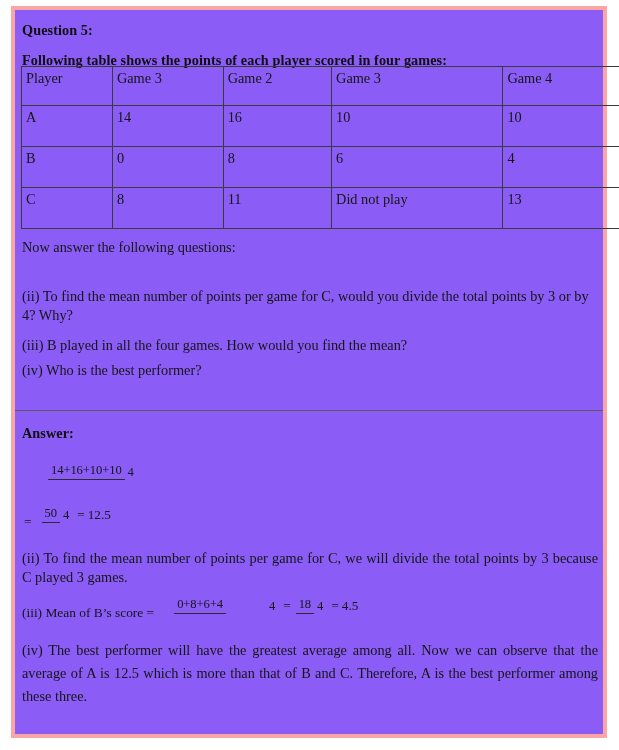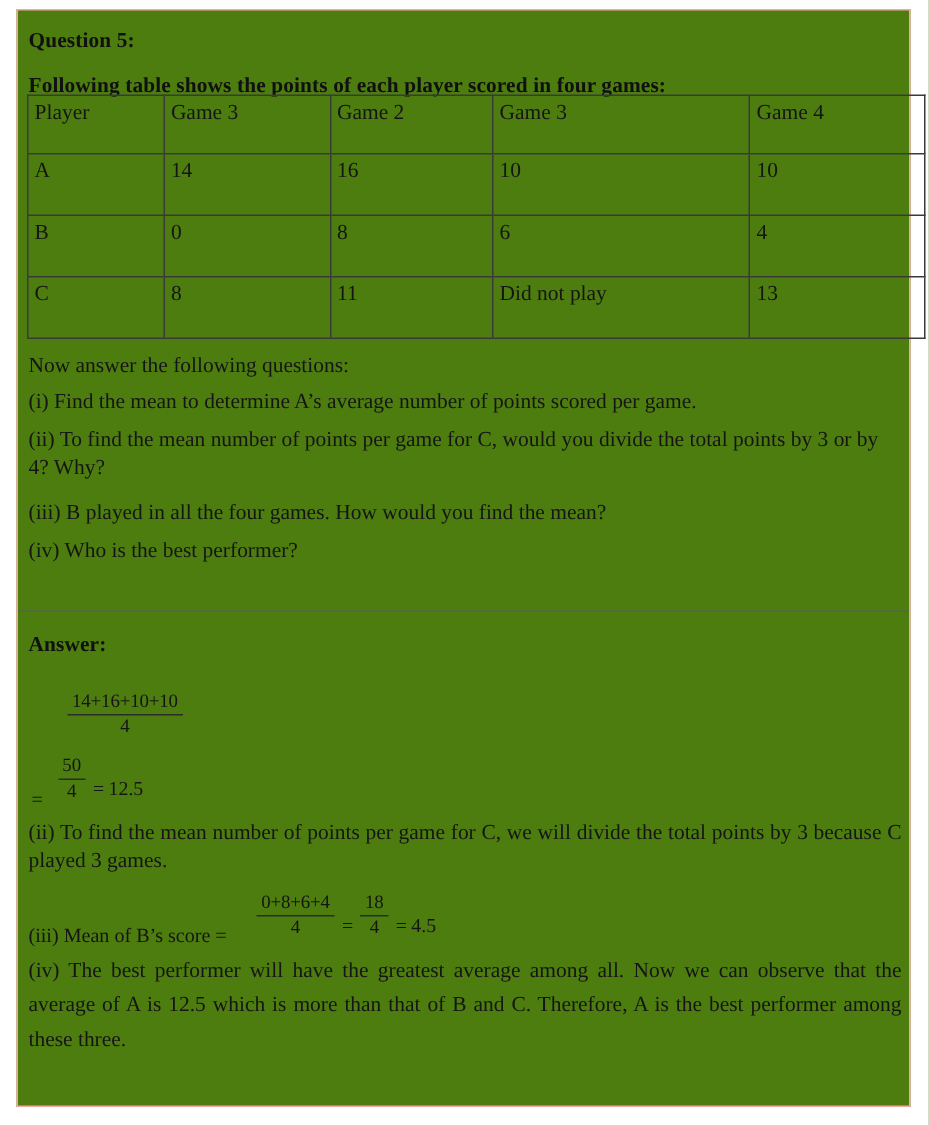--- a/index.html
+++ b/index.html
@@ -14,23 +14,23 @@
     color: #161616;
     -webkit-font-smoothing: antialiased;
   }
 
   .page {
     position: absolute;
     left: 11px;
     top: 6px;
     width: 596px;
     height: 732px;
-    border: 1px solid #fca5a5;
+    border: 4px solid #fca5a5;
     box-sizing: border-box;
-    background: #4d7c0f;
+    background: #8b5cf6;
   }
 
   
   .qa-block {
     position: absolute;
     left: 0;
     right: 0;
     box-sizing: border-box;
     padding: 0 6px;
   }
@@ -88,21 +88,21 @@
   .mathline {
     position: absolute;
     display: flex;
     align-items: flex-end;
     font-size: 14.3px;
     color: #151515;
     white-space: nowrap;
   }
   .frac {
     display: inline-flex;
-    flex-direction: column;
+    flex-direction: row;
     align-items: center;
     vertical-align: middle;
     margin: 0 3px;
     font-size: 12.6px;
     line-height: 1.08;
     position: relative;
     top: -7px;
   }
   .frac .num {
     padding: 0 3px 1px 3px;
@@ -175,21 +175,20 @@
           <td>8</td>
           <td>11</td>
           <td>Did not play</td>
           <td>13</td>
         </tr>
       </tbody>
     </table>
 
     <div class="para" style="top:228px;">Now answer the following questions:</div>
 
-    <div class="para" style="top:252px;">(i) Find the mean to determine A’s average number of points scored per game.</div>
 
     <div class="para para-wide" style="top:277px;">(ii) To find the mean number of points per game for C, would you divide the total points by 3 or by 4? Why?</div>
 
     <div class="para" style="top:326px;">(iii) B played in all the four games. How would you find the mean?</div>
 
     <div class="para" style="top:351px;">(iv) Who is the best performer?</div>
   </div>
 
   <div class="qa-block" id="answer-block">
 
@@ -209,21 +208,21 @@
         <span class="den">4</span>
       </span>
       <span class="op">=</span>
       <span class="res">12.5</span>
     </div>
 
     <div class="para para-wide justify" style="top:138px;">(ii) To find the mean number of points per game for C, we will divide the total points by 3 because C played 3 games.</div>
 
     <div class="mathline" style="left:7px; top:194px;">
       <span class="eq-lead">(iii) Mean of B’s score =</span>
-      <span class="frac" style="margin-left:20px;">
+      <span class="frac" style="margin-left:20px;gap:40px;">
         <span class="num">0+8+6+4</span>
         <span class="den">4</span>
       </span>
       <span class="op">=</span>
       <span class="frac">
         <span class="num">18</span>
         <span class="den">4</span>
       </span>
       <span class="op">=</span>
       <span class="res">4.5</span>

